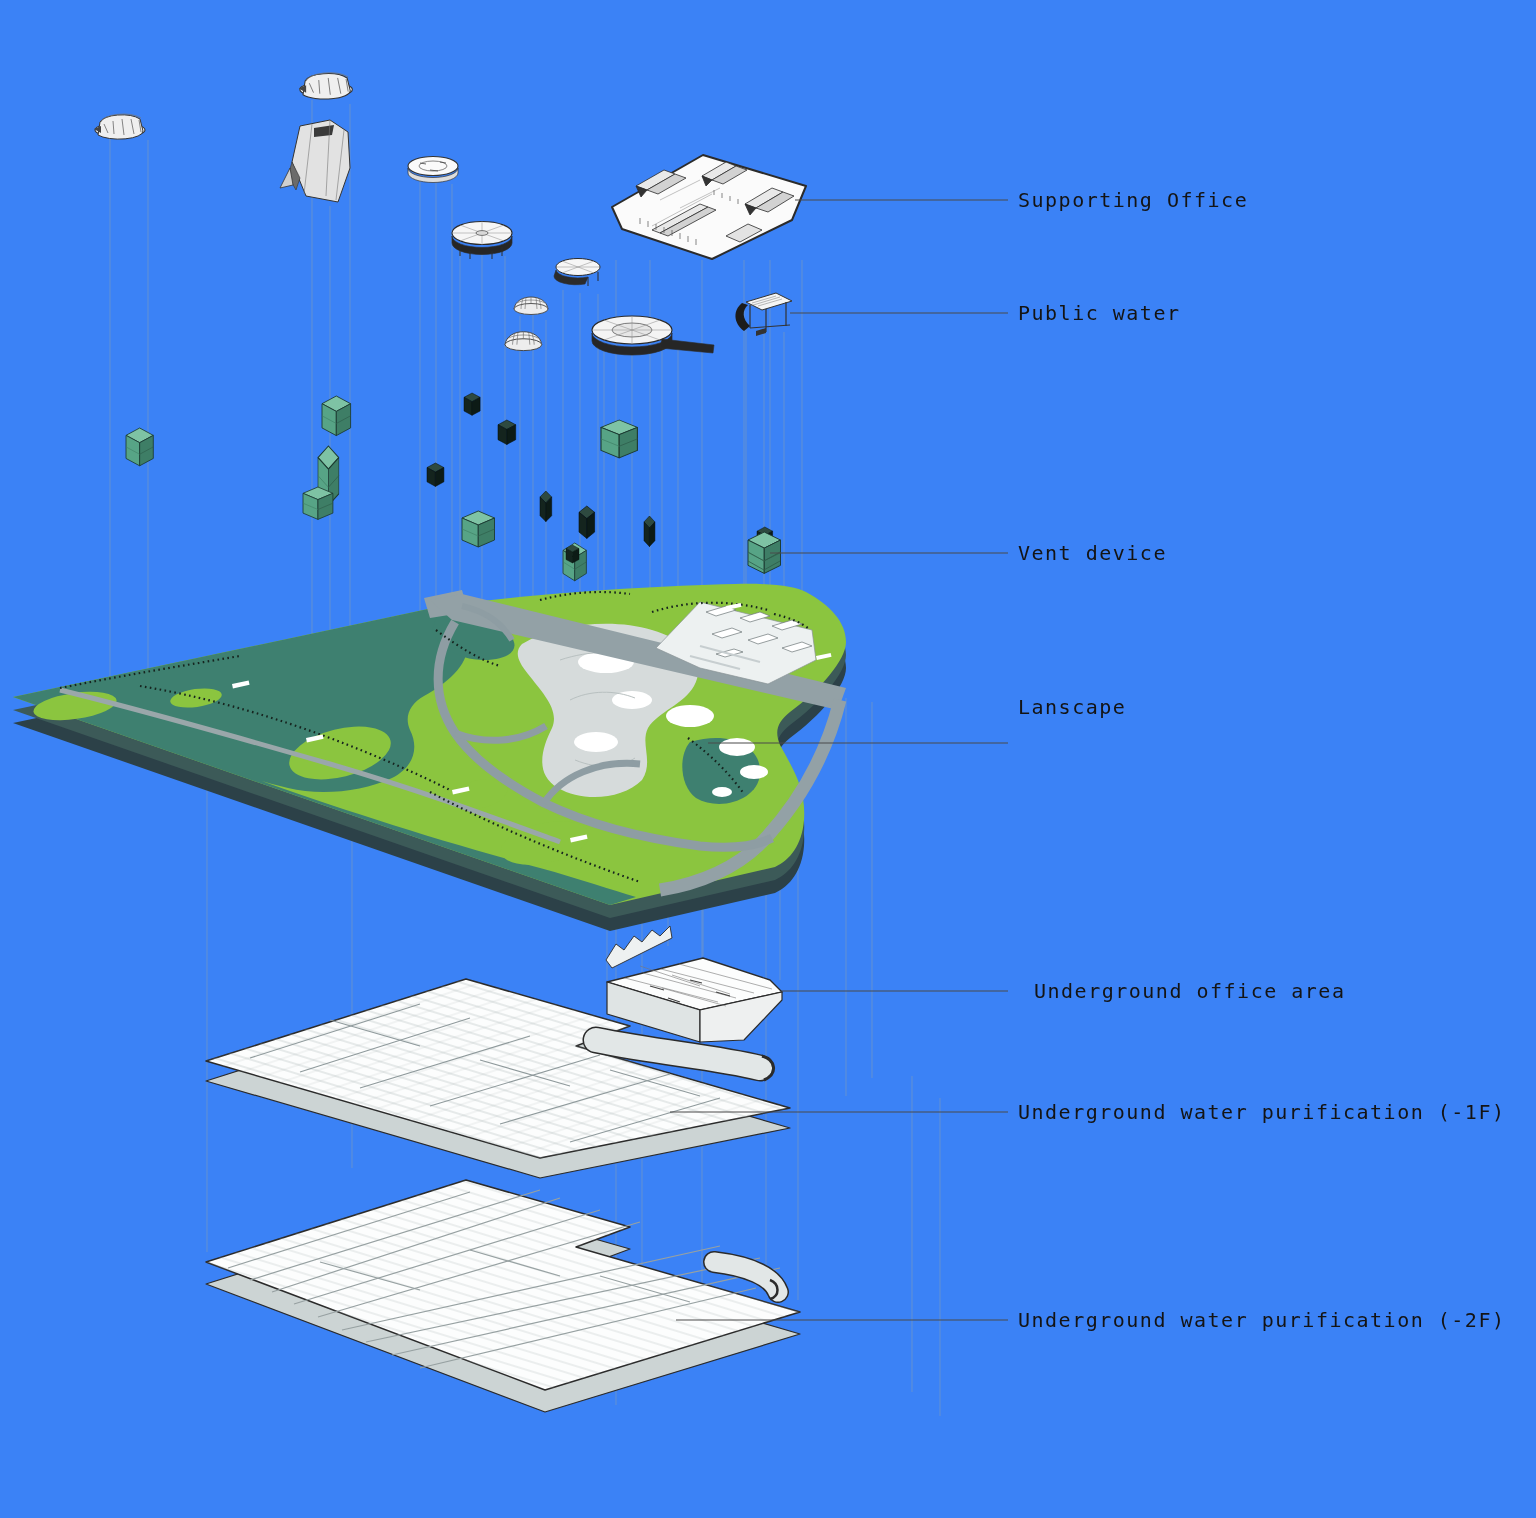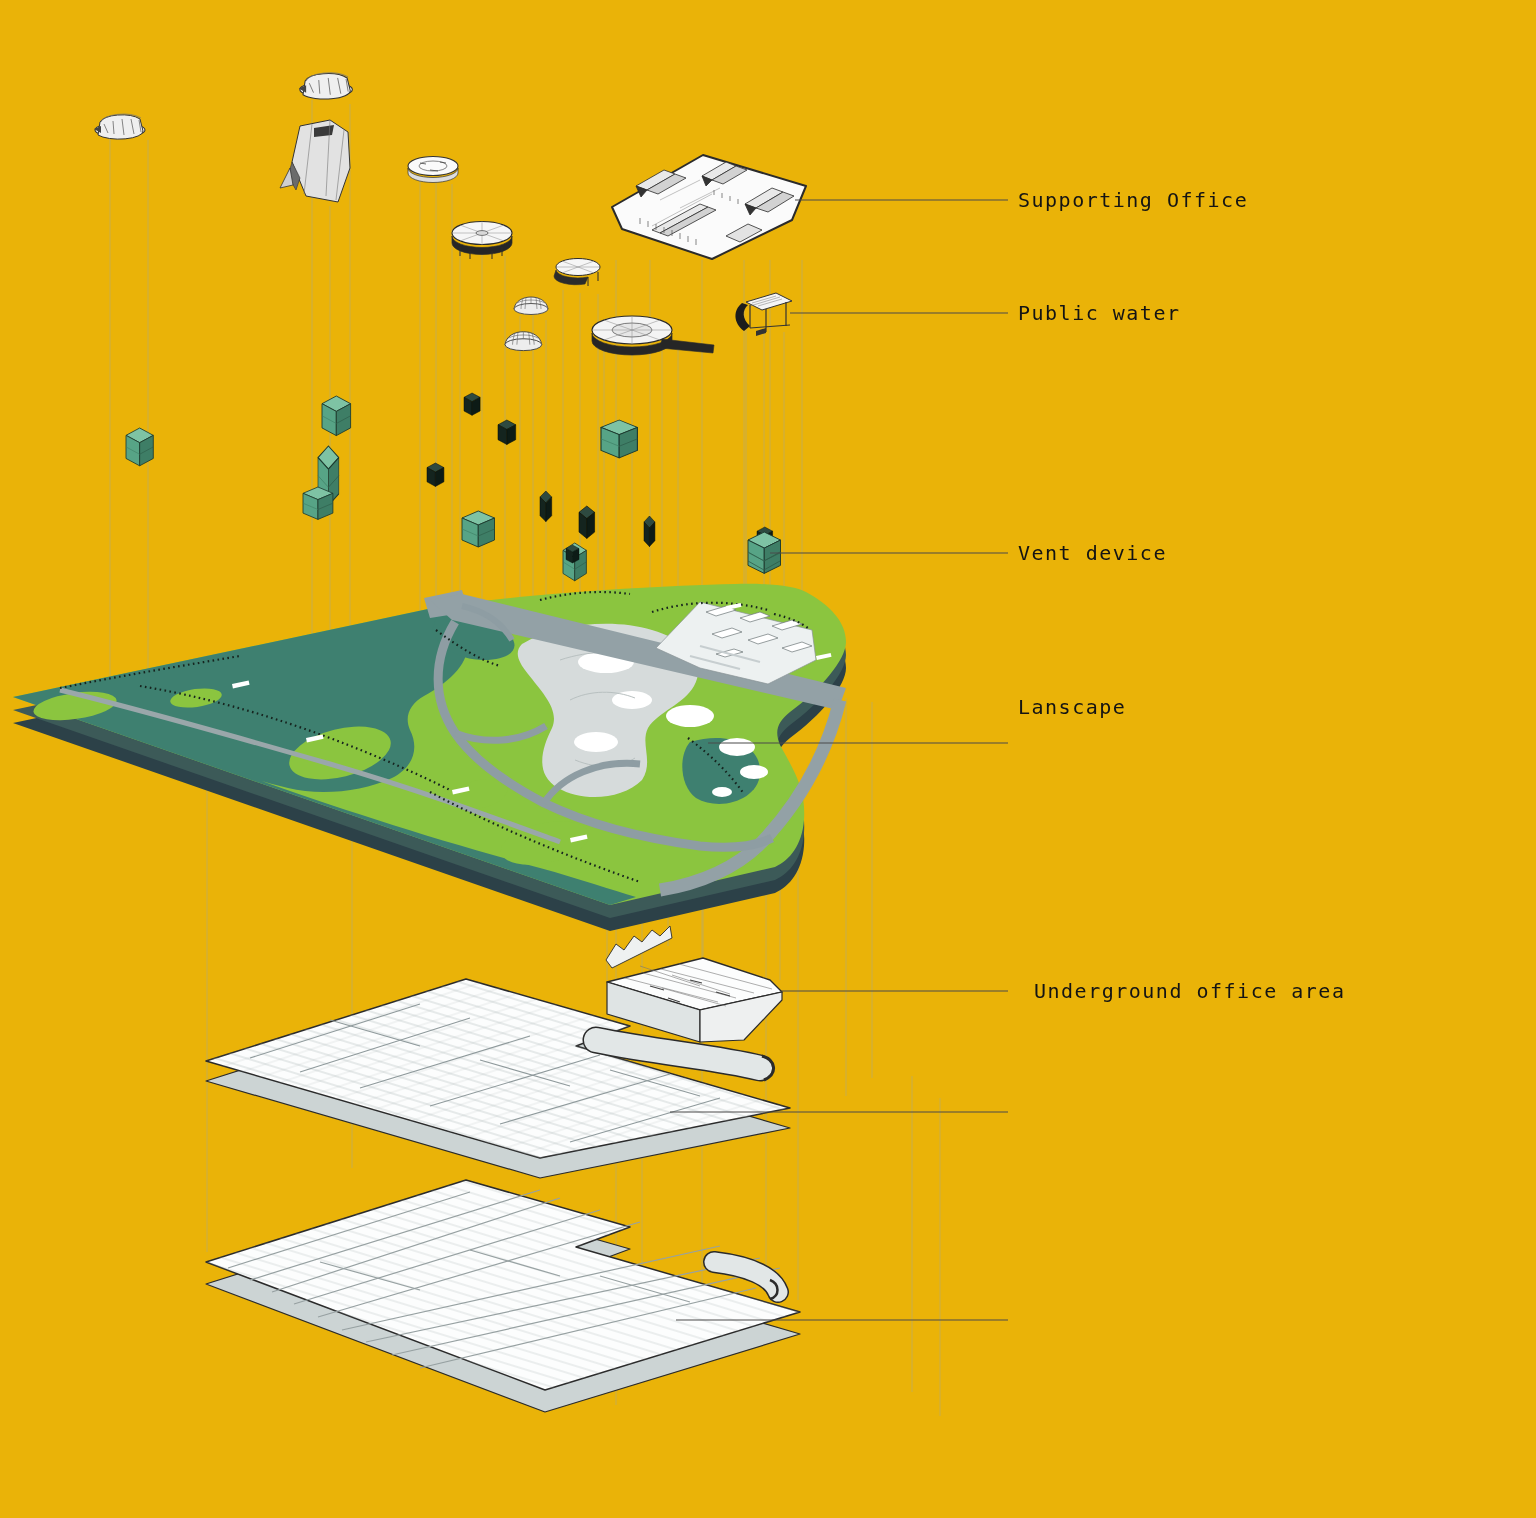--- a/index.html
+++ b/index.html
@@ -1,16 +1,16 @@
 <!DOCTYPE html>
 <html><head>
 <meta charset="utf-8">
 <style>
   html,body{margin:0;padding:0;background:#ffffff;}
-  .stage{position:relative;width:1536px;height:1518px;background:#eab308;overflow:hidden;
+  .stage{position:relative;width:1536px;height:1518px;background:#3b82f6;overflow:hidden;
          font-family:"DejaVu Sans Mono","Liberation Mono",monospace;}
   .stage svg{position:absolute;left:0;top:0;}
   .lbl{position:absolute;left:1018px;height:26px;line-height:26px;font-size:20px;
        letter-spacing:1.5px;color:#141414;white-space:nowrap;}
 </style>
 </head>
 <body>
 
 <div class="stage">
 
@@ -344,14 +344,16 @@
     <line x1="670" y1="1112" x2="1008" y2="1112"></line>
     <line x1="676" y1="1320" x2="1008" y2="1320"></line>
   </g>
 </svg>
 
 <div class="lbl" style="top:187px;">Supporting Office</div>
 <div class="lbl" style="top:300px;">Public water</div>
 <div class="lbl" style="top:540px;">Vent device</div>
 <div class="lbl" style="top:694px;">Lanscape</div>
 <div class="lbl" style="top:978px;margin-left:16px;">Underground office area</div>
+<div class="lbl" style="top:1099px;">Underground water purification (-1F)</div>
+<div class="lbl" style="top:1307px;">Underground water purification (-2F)</div>
 
 </div>
 
 </body></html>

